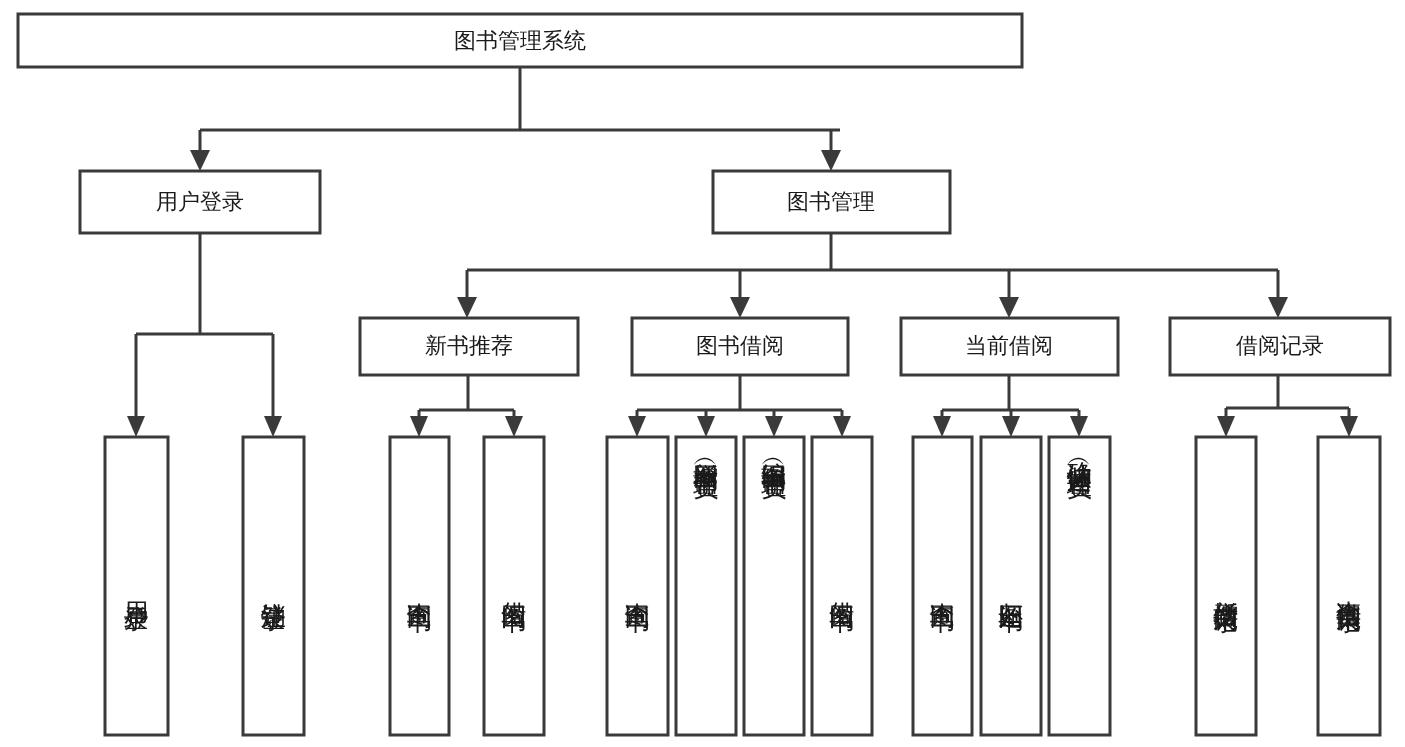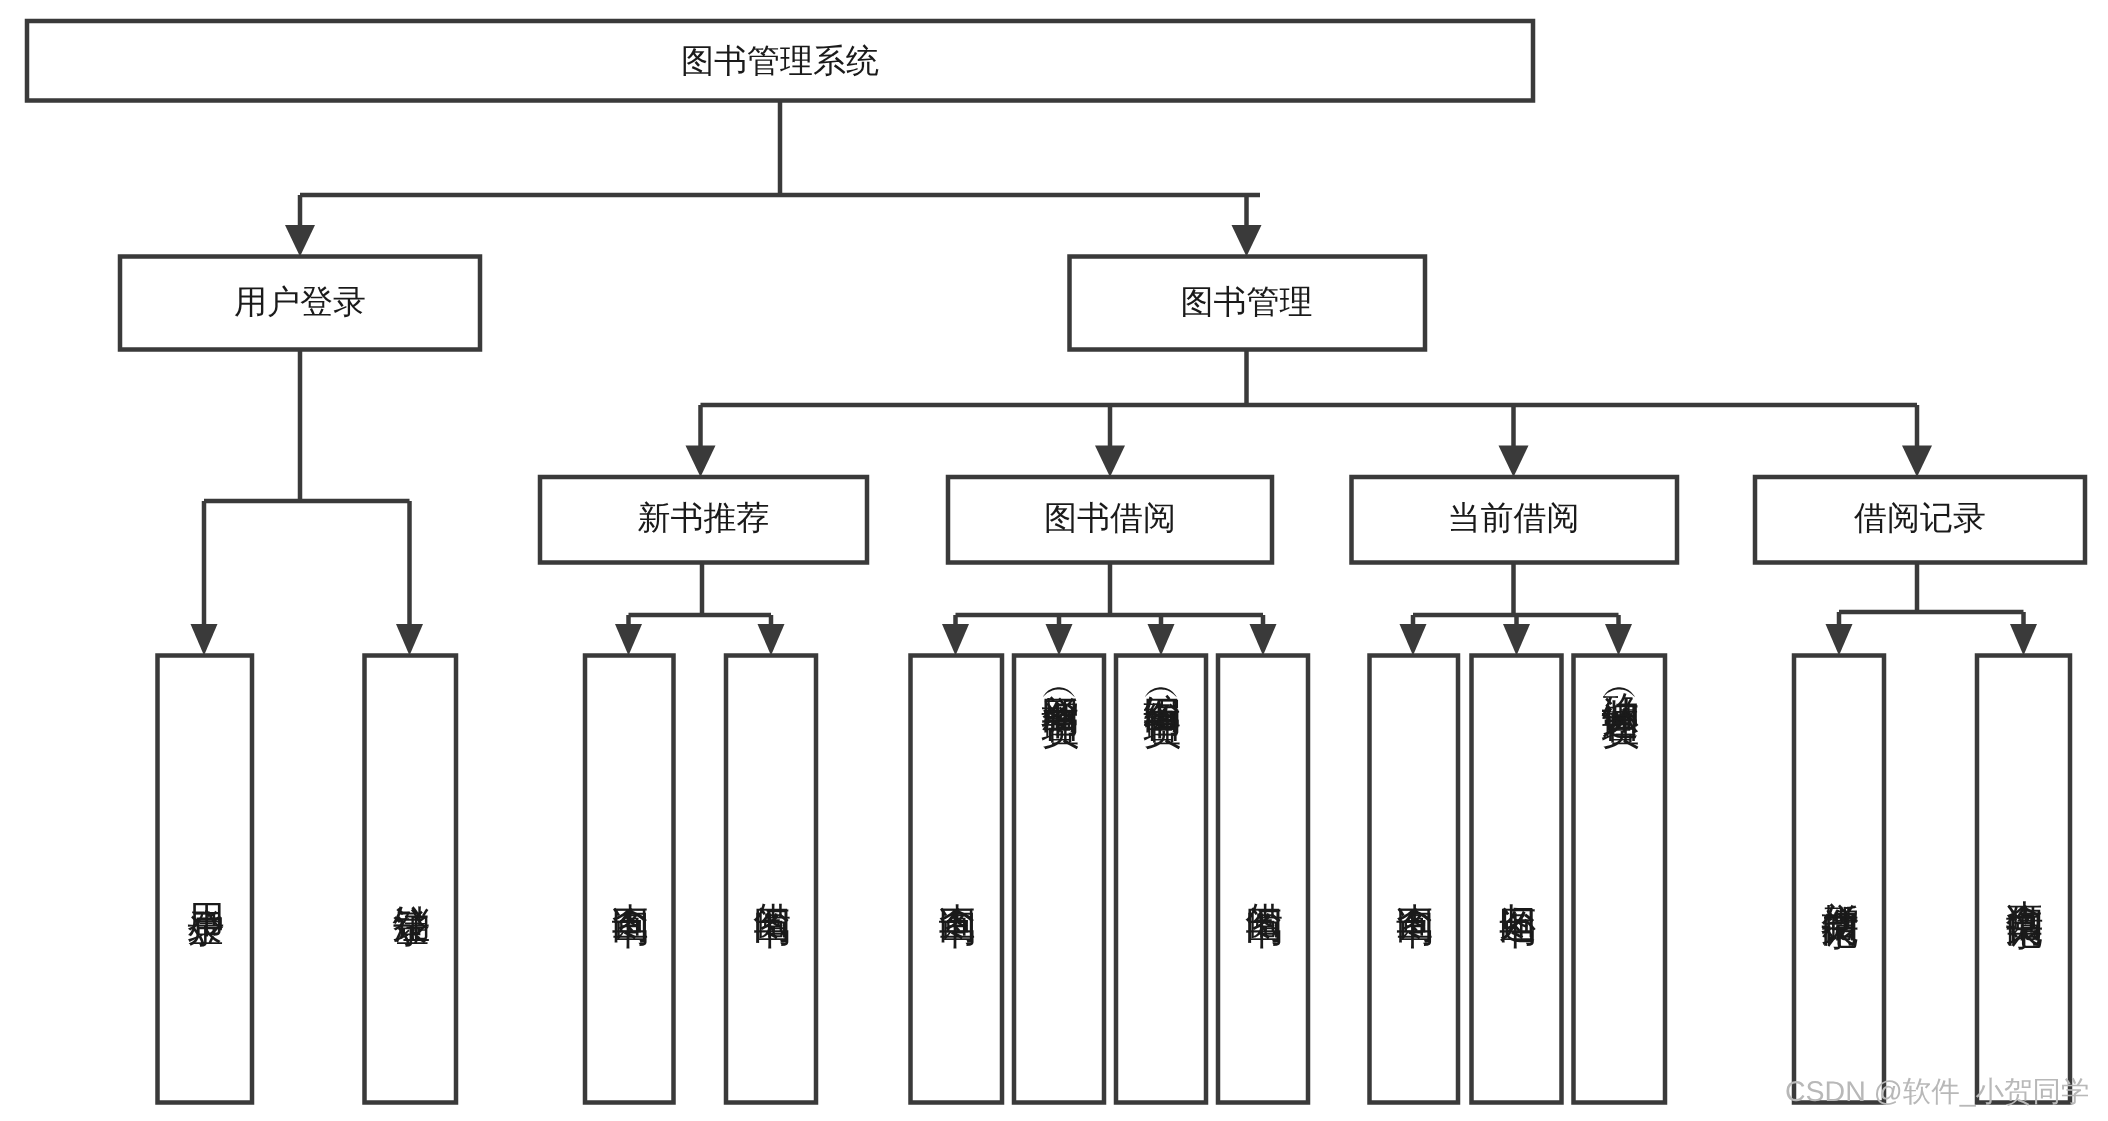--- a/index.html
+++ b/index.html
@@ -230,15 +230,14 @@
   <div class="leaf-label" style="left:913px; top:437px; width:59px; height:298px; justify-content:center;">查询图书</div>
 
   <div class="leaf-label" style="left:981px; top:437px; width:60px; height:298px; justify-content:center;">归还图书</div>
 
   <div class="leaf-label" style="left:1049px; top:442px; width:61px; height:293px; justify-content:flex-start;">确认归还（管理员）</div>
 
   <div class="leaf-label" style="left:1196px; top:437px; width:60px; height:298px; justify-content:center;">新增借阅记录</div>
 
   <div class="leaf-label" style="left:1318px; top:437px; width:62px; height:298px; justify-content:center;">查询借阅记录</div>
 
-  <div class="watermark">CSDN @软件_小贺同学</div>
 
 </div>
 
 </body></html>

